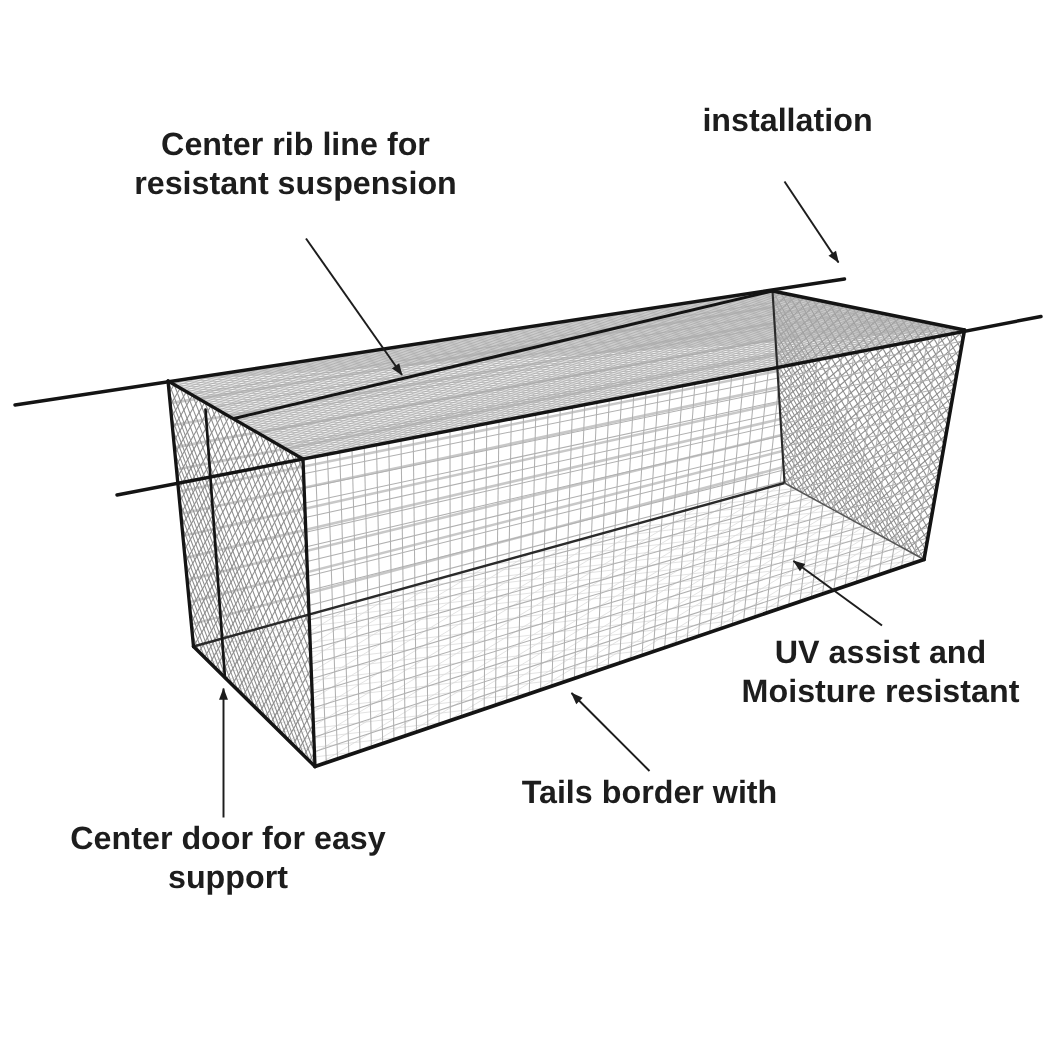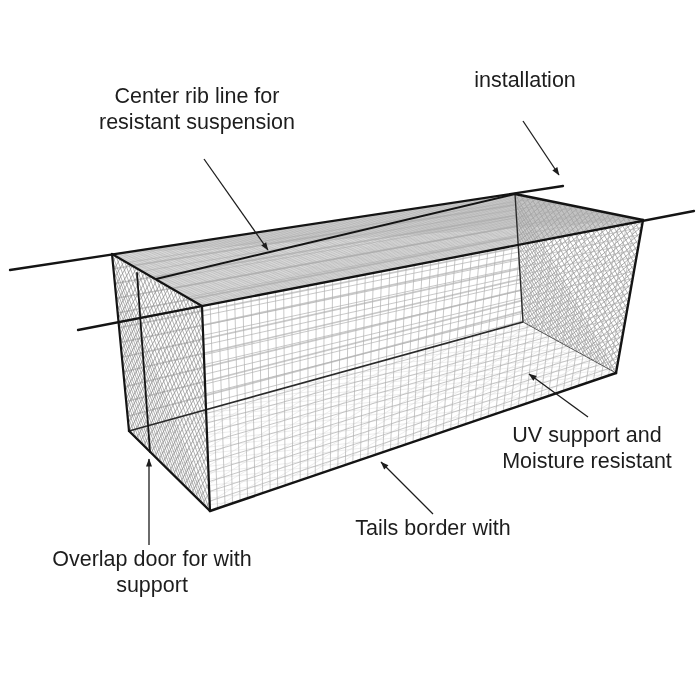--- a/index.html
+++ b/index.html
@@ -1,17 +1,17 @@
 <!DOCTYPE html>
 <html><head>
 <meta charset="utf-8">
 <style>
   html,body{margin:0;padding:0;background:#ffffff;}
   body{width:700px;height:700px;overflow:hidden;font-family:"Liberation Sans",sans-serif;}
-  .canvas{position:relative;width:592px;height:700px;background:#ffffff;}
+  .canvas{position:relative;width:592px;height:700px;background:#ffffff;font-weight:bold;}
   svg{position:absolute;left:0;top:0;}
   .label{
     position:absolute;
     transform:translateX(-50%);
     text-align:center;
     color:#1d1d1d;
     font-size:21.5px;
     line-height:26px;
     white-space:nowrap;
     font-family:"Liberation Sans",sans-serif;
@@ -583,26 +583,26 @@
   <div class="label" style="left: 197px; top: 83px;">
     <div>Center rib line for</div>
     <div>resistant suspension</div>
   </div>
 
   <div class="label" style="left: 525px; top: 67px;">
     <div>installation</div>
   </div>
 
   <div class="label" style="left: 587px; top: 422px;">
-    <div>UV support and</div>
+    <div>UV assist and</div>
     <div>Moisture resistant</div>
   </div>
 
   <div class="label" style="left: 433px; top: 515px;">
     <div>Tails border with</div>
   </div>
 
   <div class="label" style="left: 152px; top: 546px;">
-    <div>Overlap door for with</div>
+    <div>Center door for easy</div>
     <div>support</div>
   </div>
 
 </div>
 
 </body></html>

